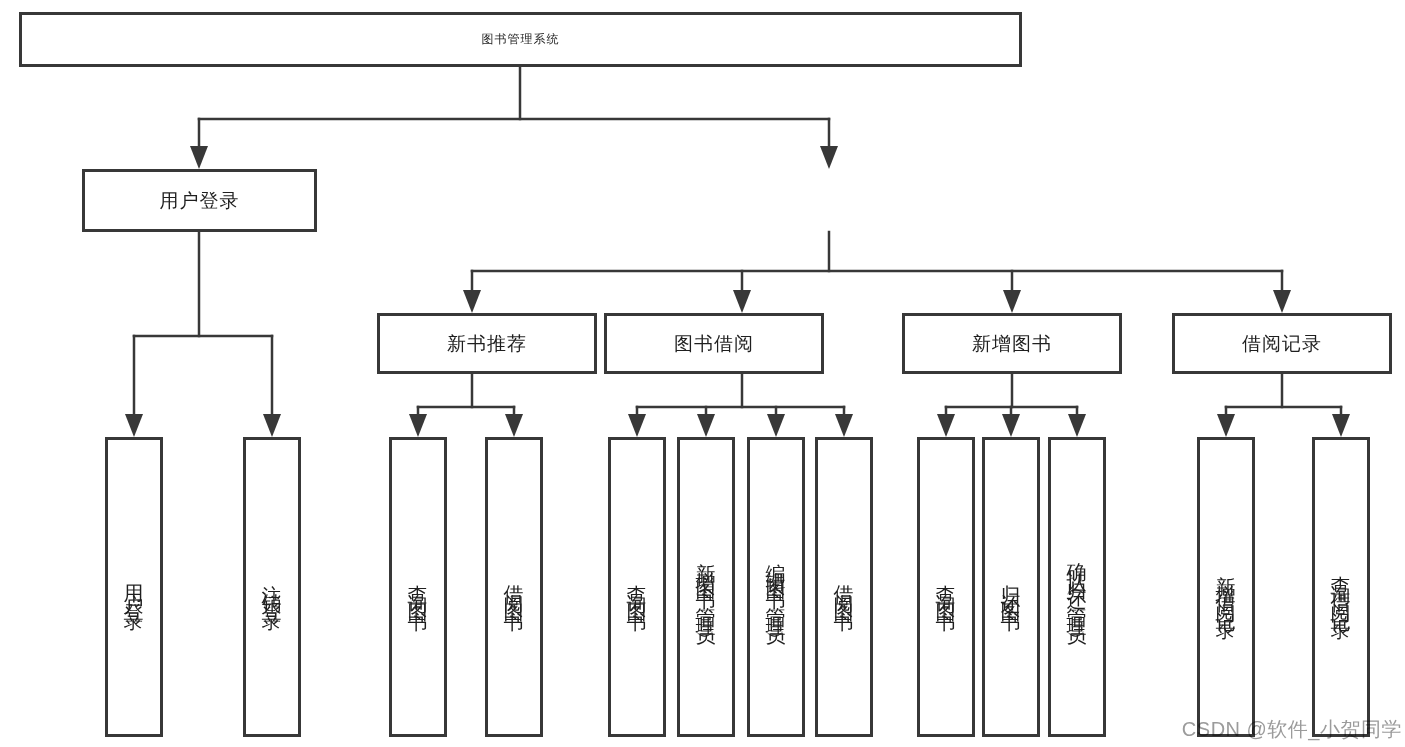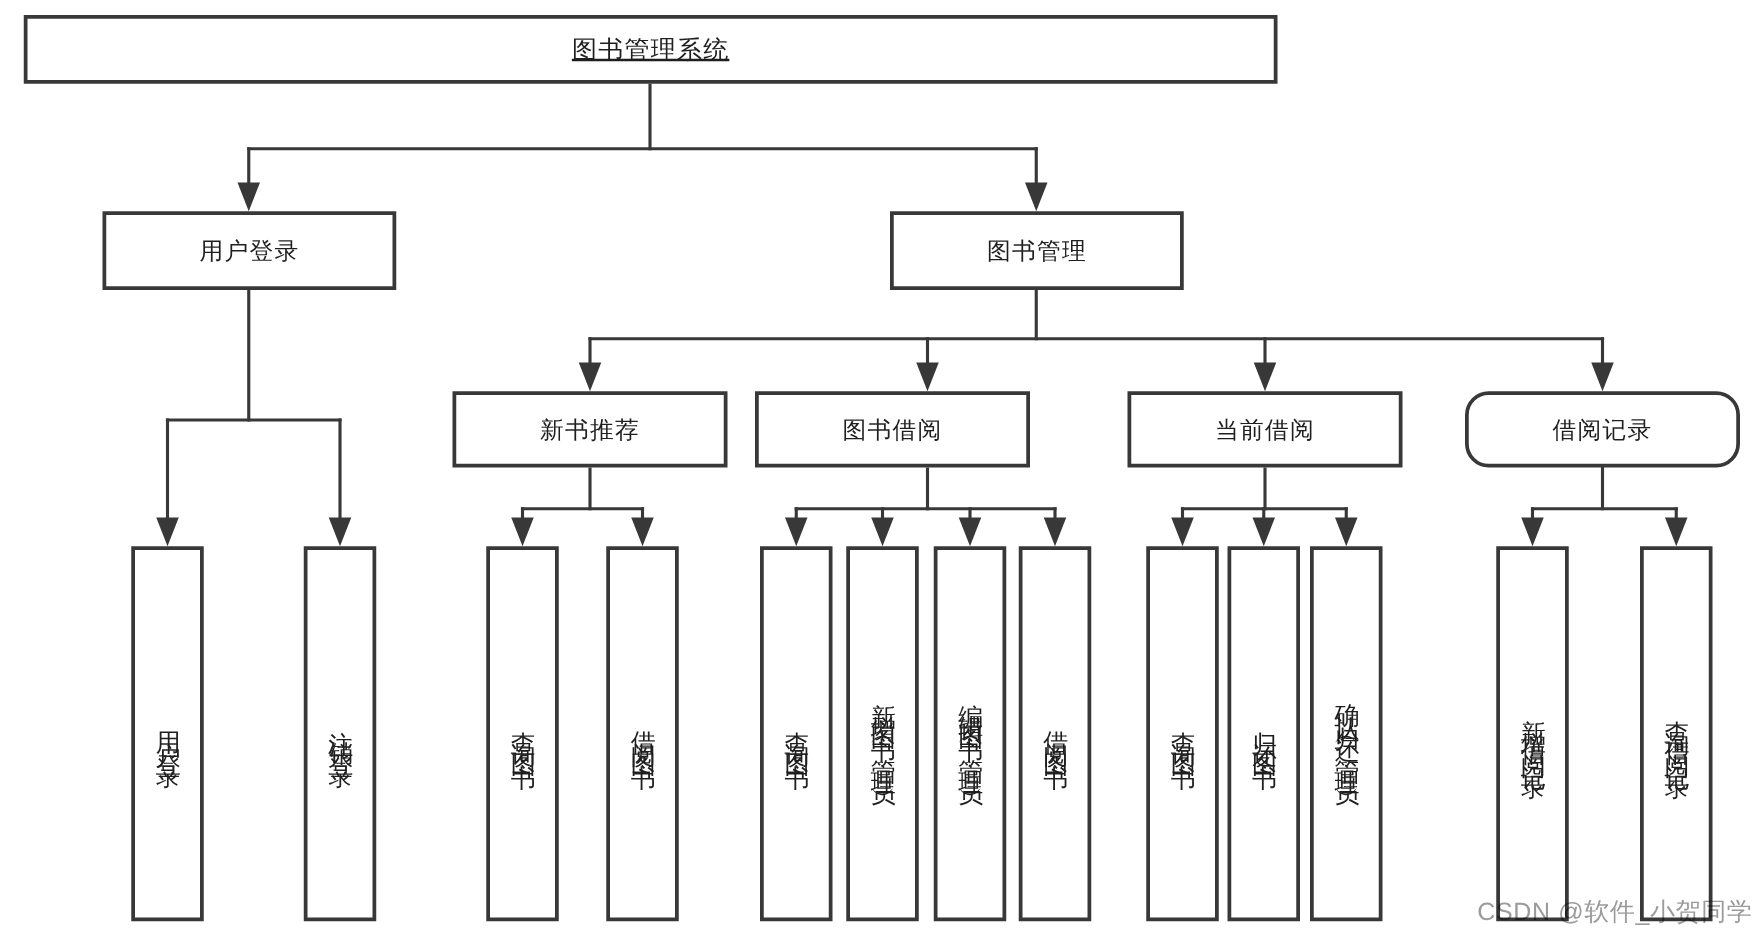--- a/index.html
+++ b/index.html
@@ -23,21 +23,21 @@
   .node{
     position:absolute;
     box-sizing:border-box;
     border:3px solid var(--border);
     background:var(--bg);
     color:var(--text);
     display:flex;align-items:center;justify-content:center;
     text-align:center;
   }
   .hnode{font-size:19px;letter-spacing:1px;}
-  .root{font-size:20px;text-decoration:underline;}
+  .root{font-size:12px;}
   .vnode{
     font-size:20px;
     writing-mode:vertical-rl;
     text-orientation:mixed;
     letter-spacing:9px;
     line-height:1;
   }
   .vnode span{display:block;}
   .watermark{
     position:absolute;
@@ -116,34 +116,31 @@
       <polygon points="1332,414 1350,414 1341,437"></polygon>
   </svg>
 
   <div class="node root hnode" style="left:19px;top:12px;width:1003px;height:55px;">
     <span>图书管理系统</span>
   </div>
 
   <div class="node hnode" style="left:82px;top:169px;width:235px;height:63px;">
     <span>用户登录</span>
   </div>
-  <div class="node hnode" style="left:712px;top:169px;width:235px;height:63px;">
-    <span>图书管理</span>
-  </div>
 
-  <div class="node hnode" style="left:362px;top:313px;width:220px;height:61px;">
+  <div class="node hnode" style="left:377px;top:313px;width:220px;height:61px;">
     <span>新书推荐</span>
   </div>
   <div class="node hnode" style="left:604px;top:313px;width:220px;height:61px;">
     <span>图书借阅</span>
   </div>
   <div class="node hnode" style="left:902px;top:313px;width:220px;height:61px;">
-    <span>当前借阅</span>
+    <span>新增图书</span>
   </div>
-  <div class="node hnode" style="left:1172px;top:313px;width:220px;height:61px;border-radius:19px;">
+  <div class="node hnode" style="left:1172px;top:313px;width:220px;height:61px;">
     <span>借阅记录</span>
   </div>
 
   <div class="node vnode" style="left:105px;top:437px;width:58px;height:300px;">
     <span>用户登录</span>
   </div>
   <div class="node vnode" style="left:243px;top:437px;width:58px;height:300px;">
     <span>注销登录</span>
   </div>
 

